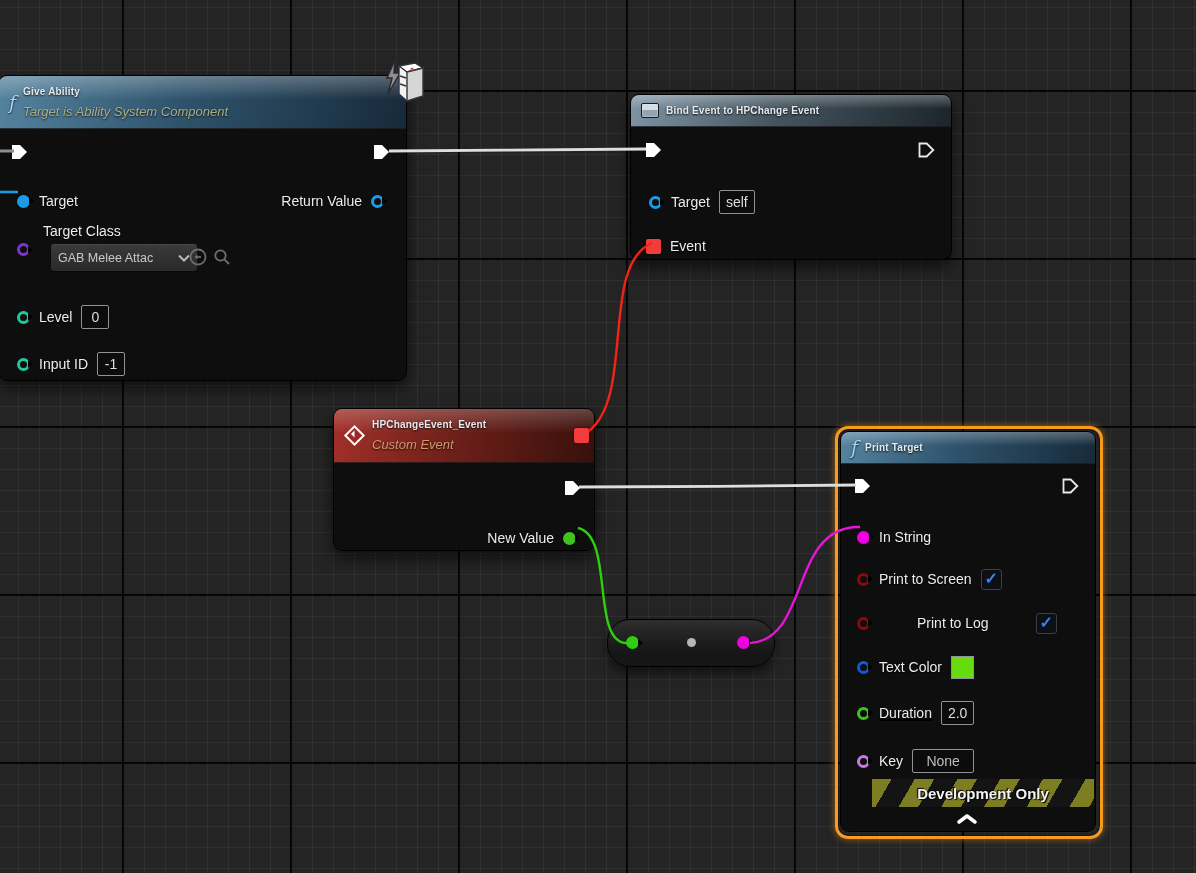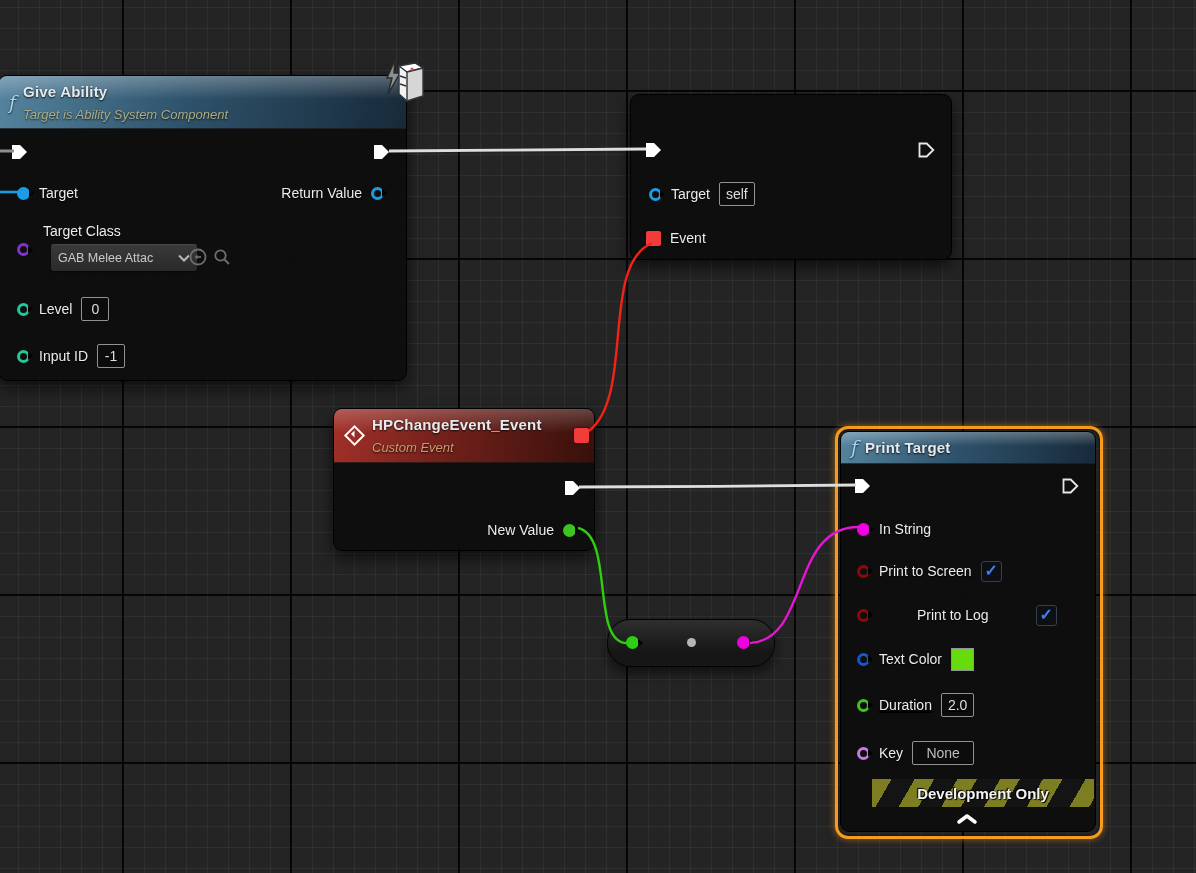--- a/index.html
+++ b/index.html
@@ -11,37 +11,37 @@
       linear-gradient(to bottom, rgba(0,0,0,0.85) 2px, transparent 2px),
       linear-gradient(to right, rgba(255,255,255,0.05) 1px, transparent 1px),
       linear-gradient(to bottom, rgba(255,255,255,0.05) 1px, transparent 1px);
     background-size:168px 168px,168px 168px,21px 21px,21px 21px;
     background-position:122px 90px,122px 90px,18px 7px,18px 7px;}
   .node{position:absolute;background:rgba(14,14,15,0.96);border:1px solid #000;
     border-radius:9px;box-shadow:0 7px 16px rgba(0,0,0,0.6);}
   .hdr{position:relative;border-radius:8px 8px 0 0;display:flex;align-items:center;
     padding:0 10px;gap:7px;border-bottom:1px solid rgba(0,0,0,.7);}
   .hdr .titles{display:flex;flex-direction:column;justify-content:center;}
-  .hdr .t{font-size:15px;font-weight:bold;color:#e6eaec;text-shadow:0 1px 2px rgba(0,0,0,.9);letter-spacing:.2px;}
+  .hdr .t{font-size:10px;font-weight:bold;color:#e6eaec;text-shadow:0 1px 2px rgba(0,0,0,.9);letter-spacing:.2px;}
   .hdr .s{font-size:13px;font-style:italic;margin-top:7px;text-shadow:0 1px 2px rgba(0,0,0,.8);}
   .hdr-blue{background:linear-gradient(180deg,rgba(255,255,255,.28),rgba(255,255,255,0) 45%),
             linear-gradient(100deg,#55849f 0%,#2f536c 45%,#172a3a 100%);}
   .hdr-steel{background:linear-gradient(180deg,rgba(255,255,255,.30),rgba(255,255,255,0) 45%),
             linear-gradient(100deg,#7e95a5 0%,#45555f 45%,#1c252c 100%);}
   .hdr-red{background:linear-gradient(180deg,rgba(255,255,255,.22),rgba(255,255,255,0) 45%),
             linear-gradient(100deg,#a23029 0%,#70201a 45%,#37100b 100%);}
   .ficon{font-family:"DejaVu Serif", serif;font-style:italic;font-size:19px;color:#a5d5f3;
     text-shadow:0 1px 2px rgba(0,0,0,.8);line-height:1;}
   .bindicon{width:16px;height:13px;border-radius:2px;border:1px solid #171d22;
     background:linear-gradient(180deg,#d3dde3 0 45%,#93a5b1 45%);box-shadow:inset 0 0 0 1px rgba(255,255,255,.25);}
   .diamond{position:relative;width:11px;height:11px;border:2px solid #fff;transform:rotate(45deg);
     margin:0 3px;background:transparent;}
   .diamond::after{content:"";position:absolute;left:2px;top:2px;width:0;height:0;
     border-top:5px solid transparent;border-bottom:0 solid transparent;border-left:5px solid #fff;transform:rotate(-0deg);}
-  .row{position:absolute;display:flex;align-items:center;gap:9px;height:26px;}
+  .row{position:absolute;display:flex;align-items:center;gap:9px;height:26px;margin-top:8px;}
   .row.right{flex-direction:row;}
   .lbl{font-size:14px;color:#ececec;text-shadow:0 1px 1px #000;white-space:nowrap;}
   .pin{position:relative;width:13px;height:13px;border-radius:50%;box-sizing:border-box;flex:0 0 auto;}
   .pin::after{content:"";position:absolute;right:-6px;top:50%;margin-top:-4px;width:0;height:0;
     border-top:4px solid transparent;border-bottom:4px solid transparent;border-left:5px solid;}
   .ring{border:3px solid;}
   .fill{border:2px solid;}
   .sqpin{width:15px;height:15px;border-radius:2px;background:#f23c3c;box-shadow:0 0 2px rgba(0,0,0,.8);flex:0 0 auto;}
   .execpin{position:absolute;}
   .vbox{display:flex;align-items:center;justify-content:center;min-width:14px;height:22px;
@@ -142,20 +142,24 @@
         <polygon points="16,10 32,7 40,12 24,16" fill="#ffffff"></polygon>
         <polygon points="24,16 40,12 40,40 24,45" fill="#d6d6d6"></polygon>
         <line x1="17" y1="20" x2="23" y2="22"></line>
           <line x1="17" y1="28" x2="23" y2="30"></line>
       </g>
       <circle cx="29" cy="13" r="1.6" fill="#e05555"></circle>
     </svg>
   </span>
 
   <div class="node" style="left:630px;top:94px;width:320px;height:164px;">
+    <div class="hdr hdr-steel" style="height:31px;">
+      <span class="bindicon"></span>
+      <div class="t">Bind Event to HPChange Event</div>
+    </div>
     <span class="execpin" style="left:14px;top:47px;">
       <svg width="17" height="16" viewBox="0 0 17 16">
           <path d="M1 1h8l7 7-7 7H1z" fill="#fff"></path>
         </svg>
     </span>
     <span class="execpin" style="left:287px;top:47px;">
       <svg width="17" height="16" viewBox="0 0 17 16">
           <path d="M1.5 1.5h7.2l6.6 6.5-6.6 6.5H1.5z" fill="none" stroke="#e8e8e8" stroke-width="1.8"></path>
         </svg>
     </span>

